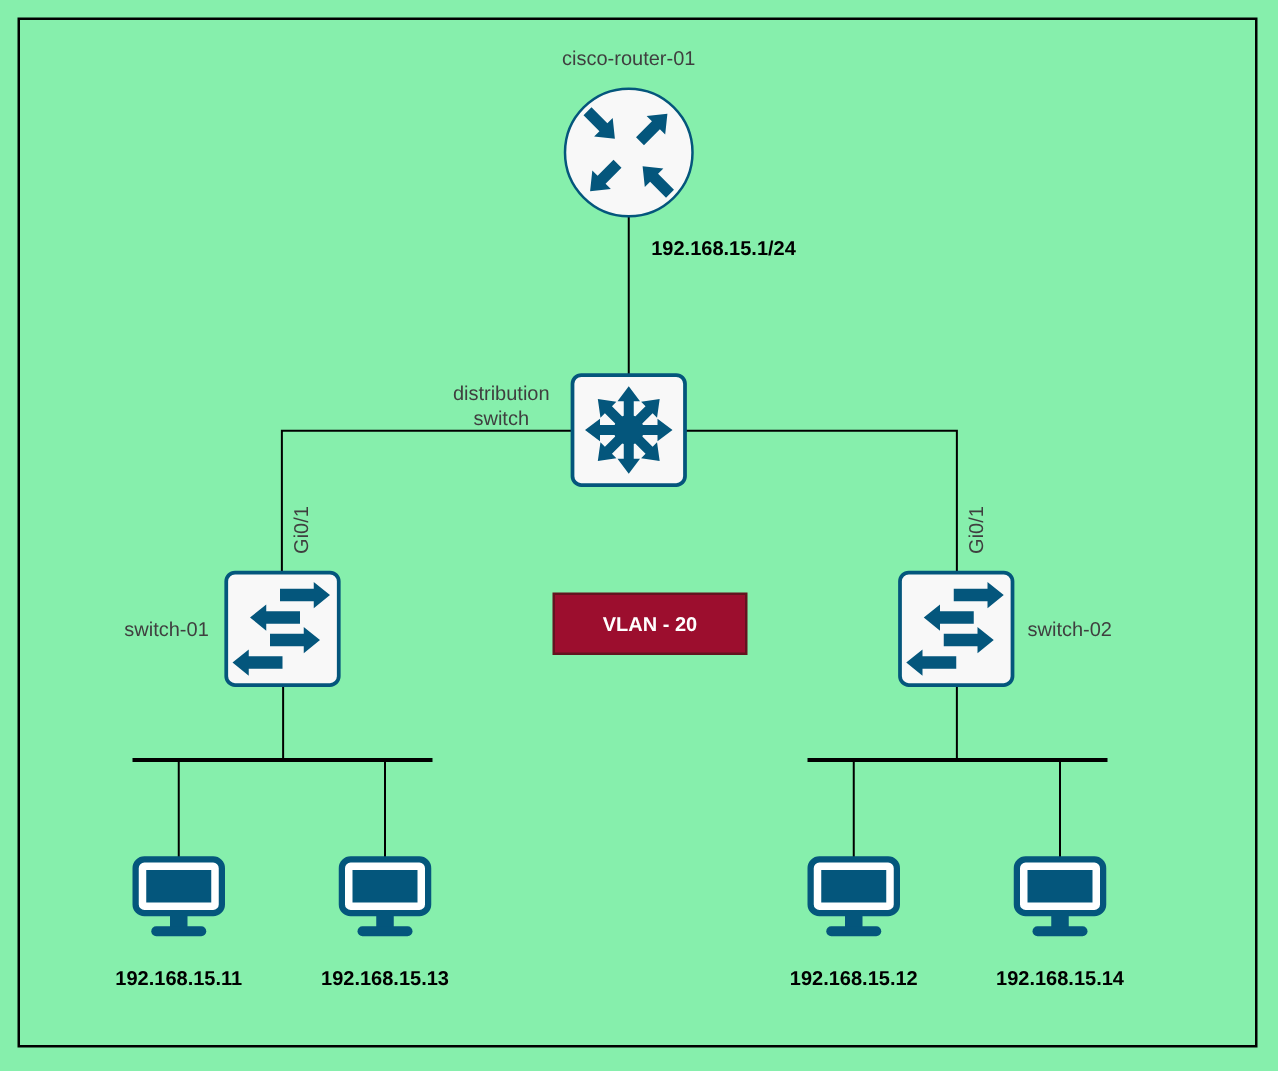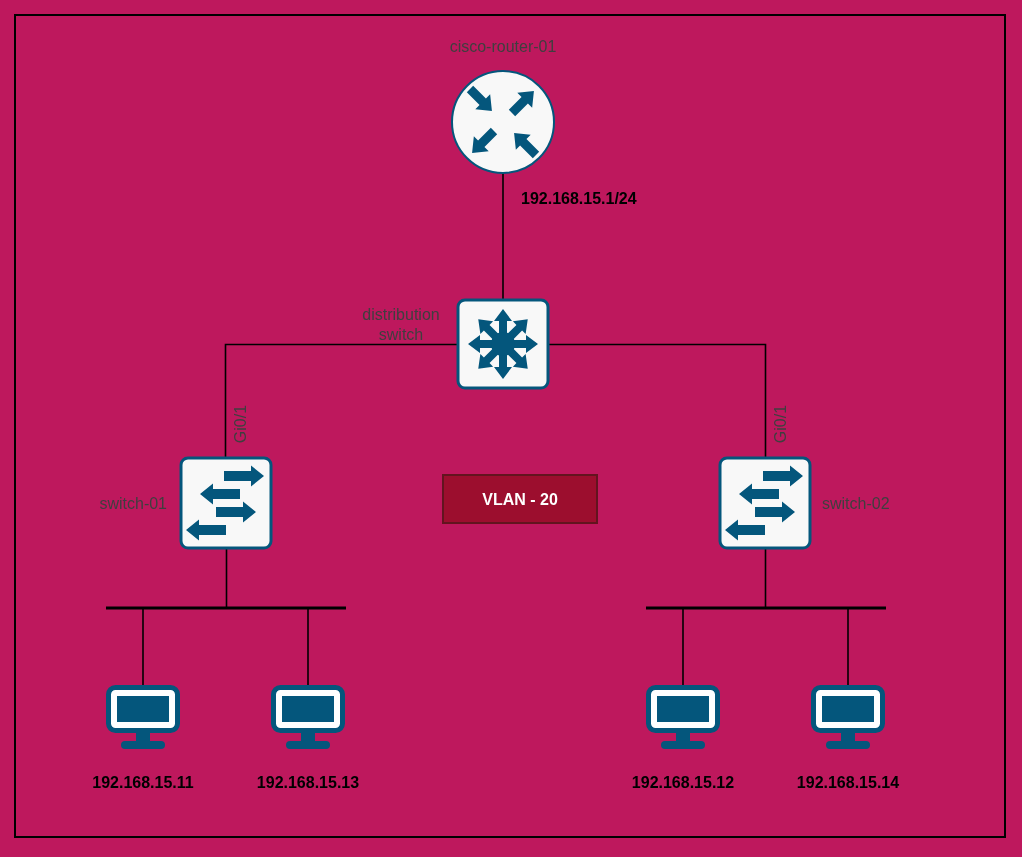--- a/index.html
+++ b/index.html
@@ -1,19 +1,19 @@
 <!DOCTYPE html>
 <html><head>
 <meta charset="utf-8">
 <style>
   html,body{margin:0;padding:0;background:#ffffff;}
   .canvas{
     position:relative;
     width:1022px;height:857px;
-    background:#be185d;
+    background:#86efac;
     font-family:"Liberation Sans", sans-serif;
     overflow:hidden;
   }
   svg{display:block;}
   svg text{
     font-family:"Liberation Sans", sans-serif;
     font-size:16px;
     fill:#3f3f3f;
   }
   .bold{font-weight:700;fill:#000000;}

